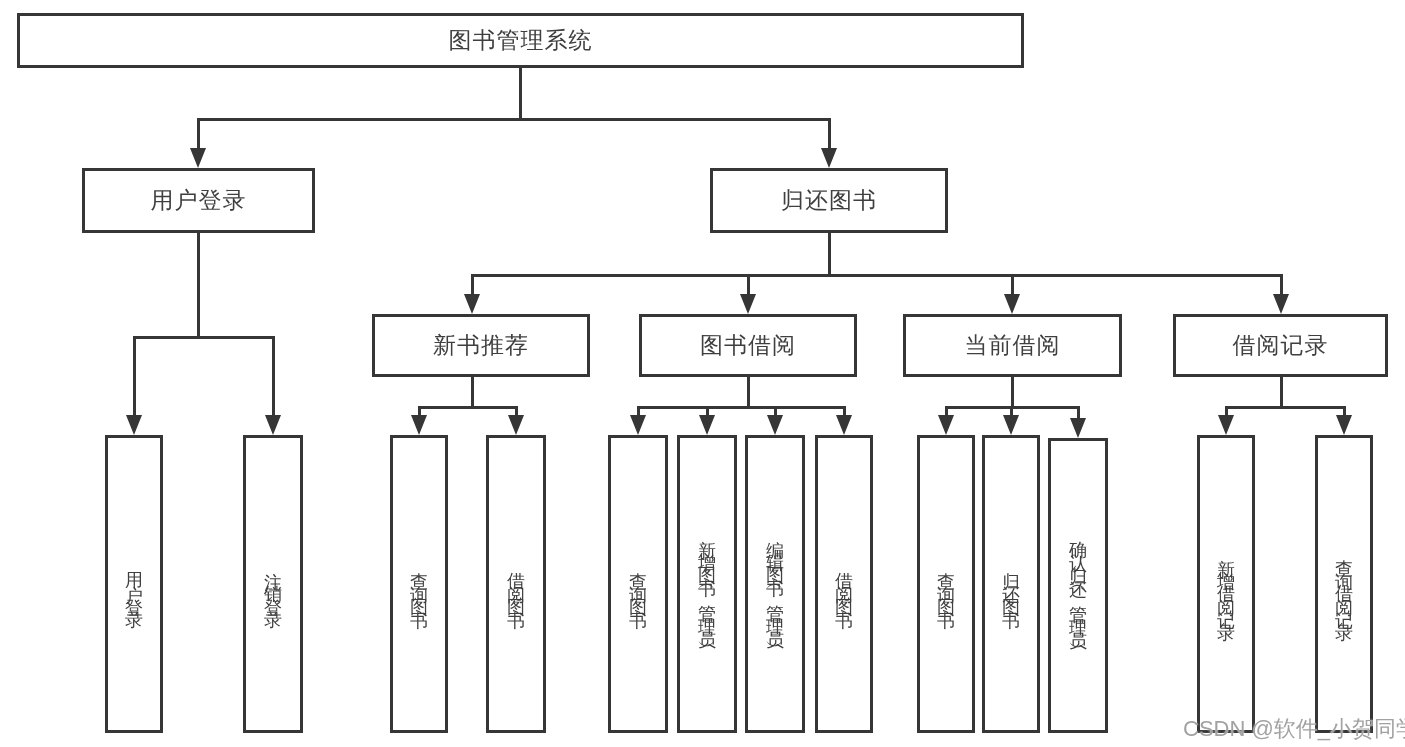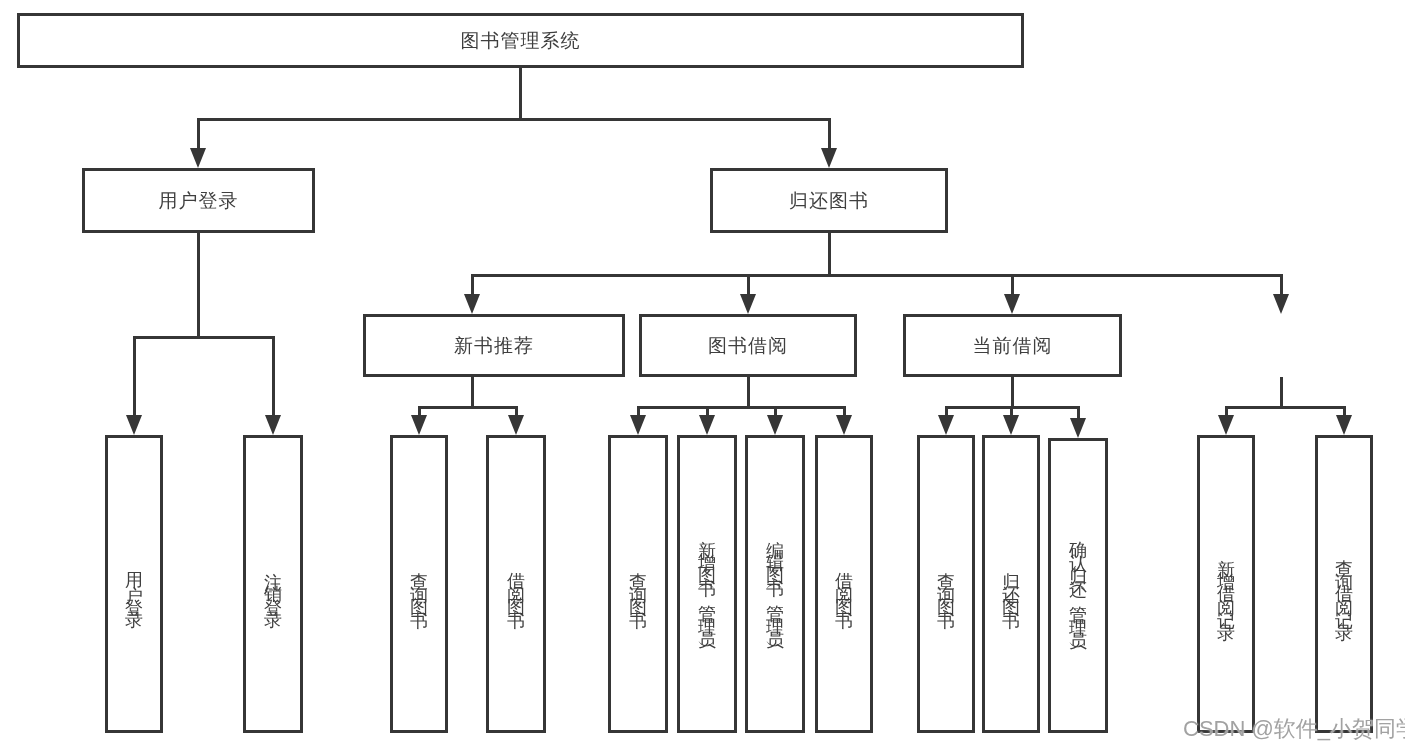--- a/index.html
+++ b/index.html
@@ -19,21 +19,21 @@
     position: absolute;
     box-sizing: border-box;
     border: 3px solid #363636;
     background: #ffffff;
     display: flex;
     align-items: center;
     justify-content: center;
     color: #3f3f3f;
   }
   .hlabel {
-    font-size: 19px;
+    font-size: 23px;
     letter-spacing: 1px;
     white-space: nowrap;
   }
   .vtext {
     writing-mode: vertical-rl;
     text-orientation: mixed;
     font-size: 18px;
     letter-spacing: 13px;
     line-height: 1;
     white-space: nowrap;
@@ -70,28 +70,31 @@
     <span class="hlabel">图书管理系统</span>
   </div>
 
   <div class="box" style="left:82px; top:168px; width:233px; height:65px;">
     <span class="hlabel">用户登录</span>
   </div>
   <div class="box" style="left:710px; top:168px; width:238px; height:65px;">
     <span class="hlabel">归还图书</span>
   </div>
 
-  <div class="box" style="left:363px; top:314px; width:262px; height:63px;">
+  <div class="box" style="left:372px; top:314px; width:218px; height:63px;">
     <span class="hlabel">新书推荐</span>
   </div>
   <div class="box" style="left:903px; top:314px; width:219px; height:63px;">
     <span class="hlabel">当前借阅</span>
   </div>
   <div class="box" style="left:639px; top:314px; width:218px; height:63px;">
     <span class="hlabel">图书借阅</span>
+  </div>
+  <div class="box" style="left:1173px; top:314px; width:215px; height:63px;">
+    <span class="hlabel">借阅记录</span>
   </div>
 
   <div class="box" style="left:105px; top:435px; width:58px; height:298px;">
     <span class="vtext">用户登录</span>
   </div>
   <div class="box" style="left:243px; top:435px; width:60px; height:298px;">
     <span class="vtext">注销登录</span>
   </div>
 
   <div class="box" style="left:390px; top:435px; width:58px; height:298px;">

